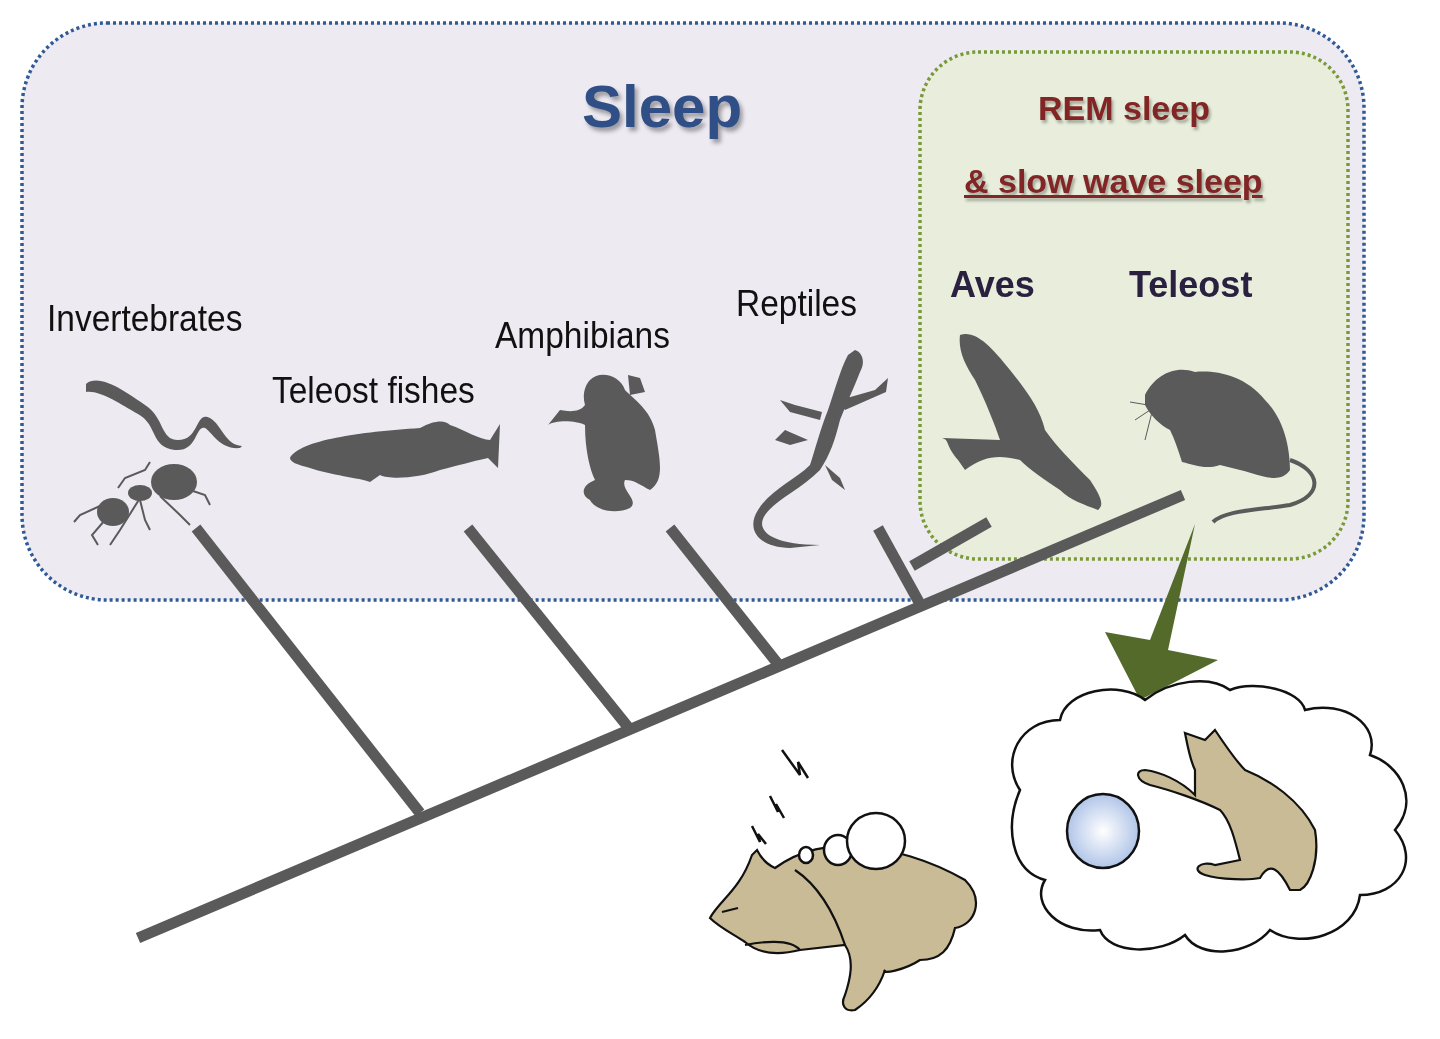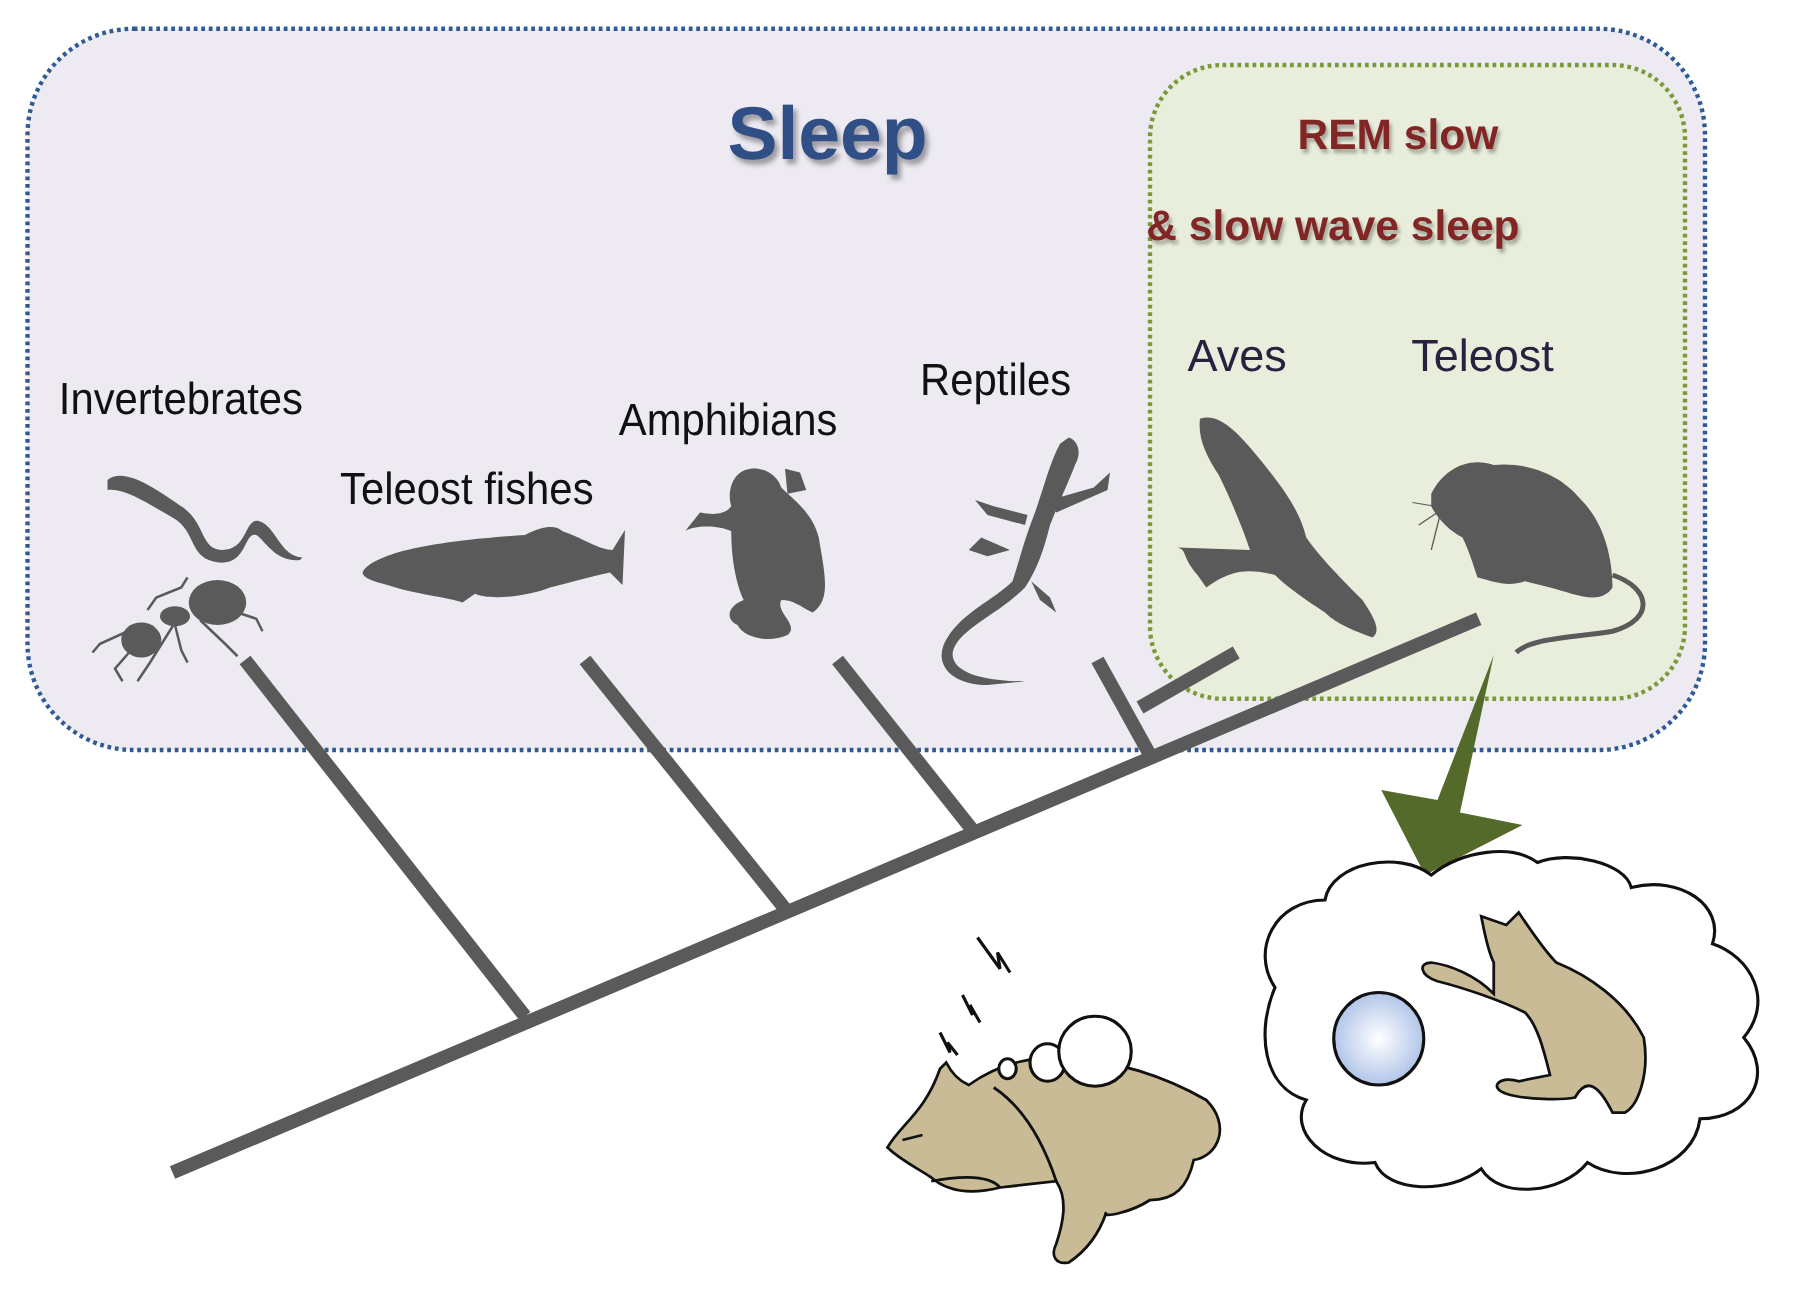--- a/index.html
+++ b/index.html
@@ -2,21 +2,21 @@
 <html><head>
 <meta charset="utf-8">
 <style>
   html, body { margin: 0; padding: 0; background: #ffffff; }
   body { width: 1440px; height: 1039px; position: relative; overflow: hidden; font-family: "Liberation Sans", sans-serif; }
   svg#diagram { position: absolute; left: 0; top: 0; }
   .lbl { position: absolute; white-space: nowrap; font-family: "Liberation Sans", sans-serif; }
   .taxon { font-size: 36px; color: #111; font-weight: normal; transform: scaleX(0.93); transform-origin: left center; }
   .title-sleep { font-size: 60px; font-weight: bold; color: #2f4f86; text-shadow: 3px 4px 4px rgba(0,0,0,0.35); }
   .title-rem { font-size: 34px; font-weight: bold; color: #822525; text-shadow: 2px 3px 3px rgba(0,0,0,0.3); }
-  .taxon-bold { font-size: 36px; font-weight: normal; color: #2a2040; }
+  .taxon-bold { font-size: 36px; font-weight: bold; color: #2a2040; }
 </style>
 </head>
 <body>
 
 <svg id="diagram" width="1440" height="1039" viewBox="0 0 1440 1039" xmlns="http://www.w3.org/2000/svg">
   <defs>
     <radialGradient id="ballGrad" cx="50%" cy="50%" r="55%">
       <stop offset="0%" stop-color="#ffffff"></stop>
       <stop offset="100%" stop-color="#a9bfe6"></stop>
     </radialGradient>
@@ -94,21 +94,21 @@
   <path d="M1020 790 C 1000 760, 1020 720, 1060 720 C 1065 690, 1120 680, 1145 700 C 1170 680, 1210 675, 1230 690 C 1255 680, 1300 690, 1305 710 C 1345 700, 1380 725, 1370 755 C 1400 765, 1420 800, 1395 830 C 1420 860, 1400 895, 1360 895 C 1355 935, 1300 950, 1270 930 C 1250 955, 1200 960, 1185 935 C 1160 955, 1110 955, 1100 930 C 1060 935, 1030 905, 1045 880 C 1010 870, 1005 825, 1020 790 Z" fill="#ffffff" stroke="#111" stroke-width="2.5"></path>
 
   <ellipse cx="1103" cy="831" rx="36" ry="37" fill="url(#ballGrad)" stroke="#111" stroke-width="2.5"></ellipse>
 
   <g stroke="#111" stroke-width="2.2" fill="#c8bb95">
     <path d="M1185 733 L 1205 740 L 1215 730 C 1225 745, 1235 760, 1245 770 C 1270 780, 1300 800, 1315 830 C 1320 860, 1310 885, 1300 890 L 1290 890 C 1280 870, 1270 860, 1260 878 C 1250 880, 1220 880, 1205 875 C 1190 870, 1200 860, 1215 865 L 1240 860 C 1235 840, 1230 820, 1220 810 C 1200 800, 1170 790, 1150 785 C 1135 780, 1135 770, 1145 770 C 1160 772, 1180 780, 1195 795 L 1195 770 C 1190 760, 1188 748, 1185 733 Z"></path>
   </g>
 </svg>
 
 <div class="lbl title-sleep" style="left:582px; top:72px;text-align:right;">Sleep</div>
-<div class="lbl title-rem" style="left:1038px; top:89px;">REM slow</div>
-<div class="lbl title-rem" style="left:917px; top:162px;">&amp; slow wave sleep</div>
+<div class="lbl title-rem" style="left:1038px; top:89px;">REM sleep</div>
+<div class="lbl title-rem" style="left:964px; top:162px;text-decoration:underline;">&amp; slow wave sleep</div>
 
 <div class="lbl taxon" style="left:47px; top:298px;">Invertebrates</div>
 <div class="lbl taxon" style="left:272px; top:370px;">Teleost fishes</div>
 <div class="lbl taxon" style="left:495px; top:315px;">Amphibians</div>
 <div class="lbl taxon" style="left:736px; top:283px;">Reptiles</div>
 <div class="lbl taxon-bold" style="left:950px; top:264px;">Aves</div>
 <div class="lbl taxon-bold" style="left:1129px; top:264px;">Teleost</div>
 
 </body></html>

